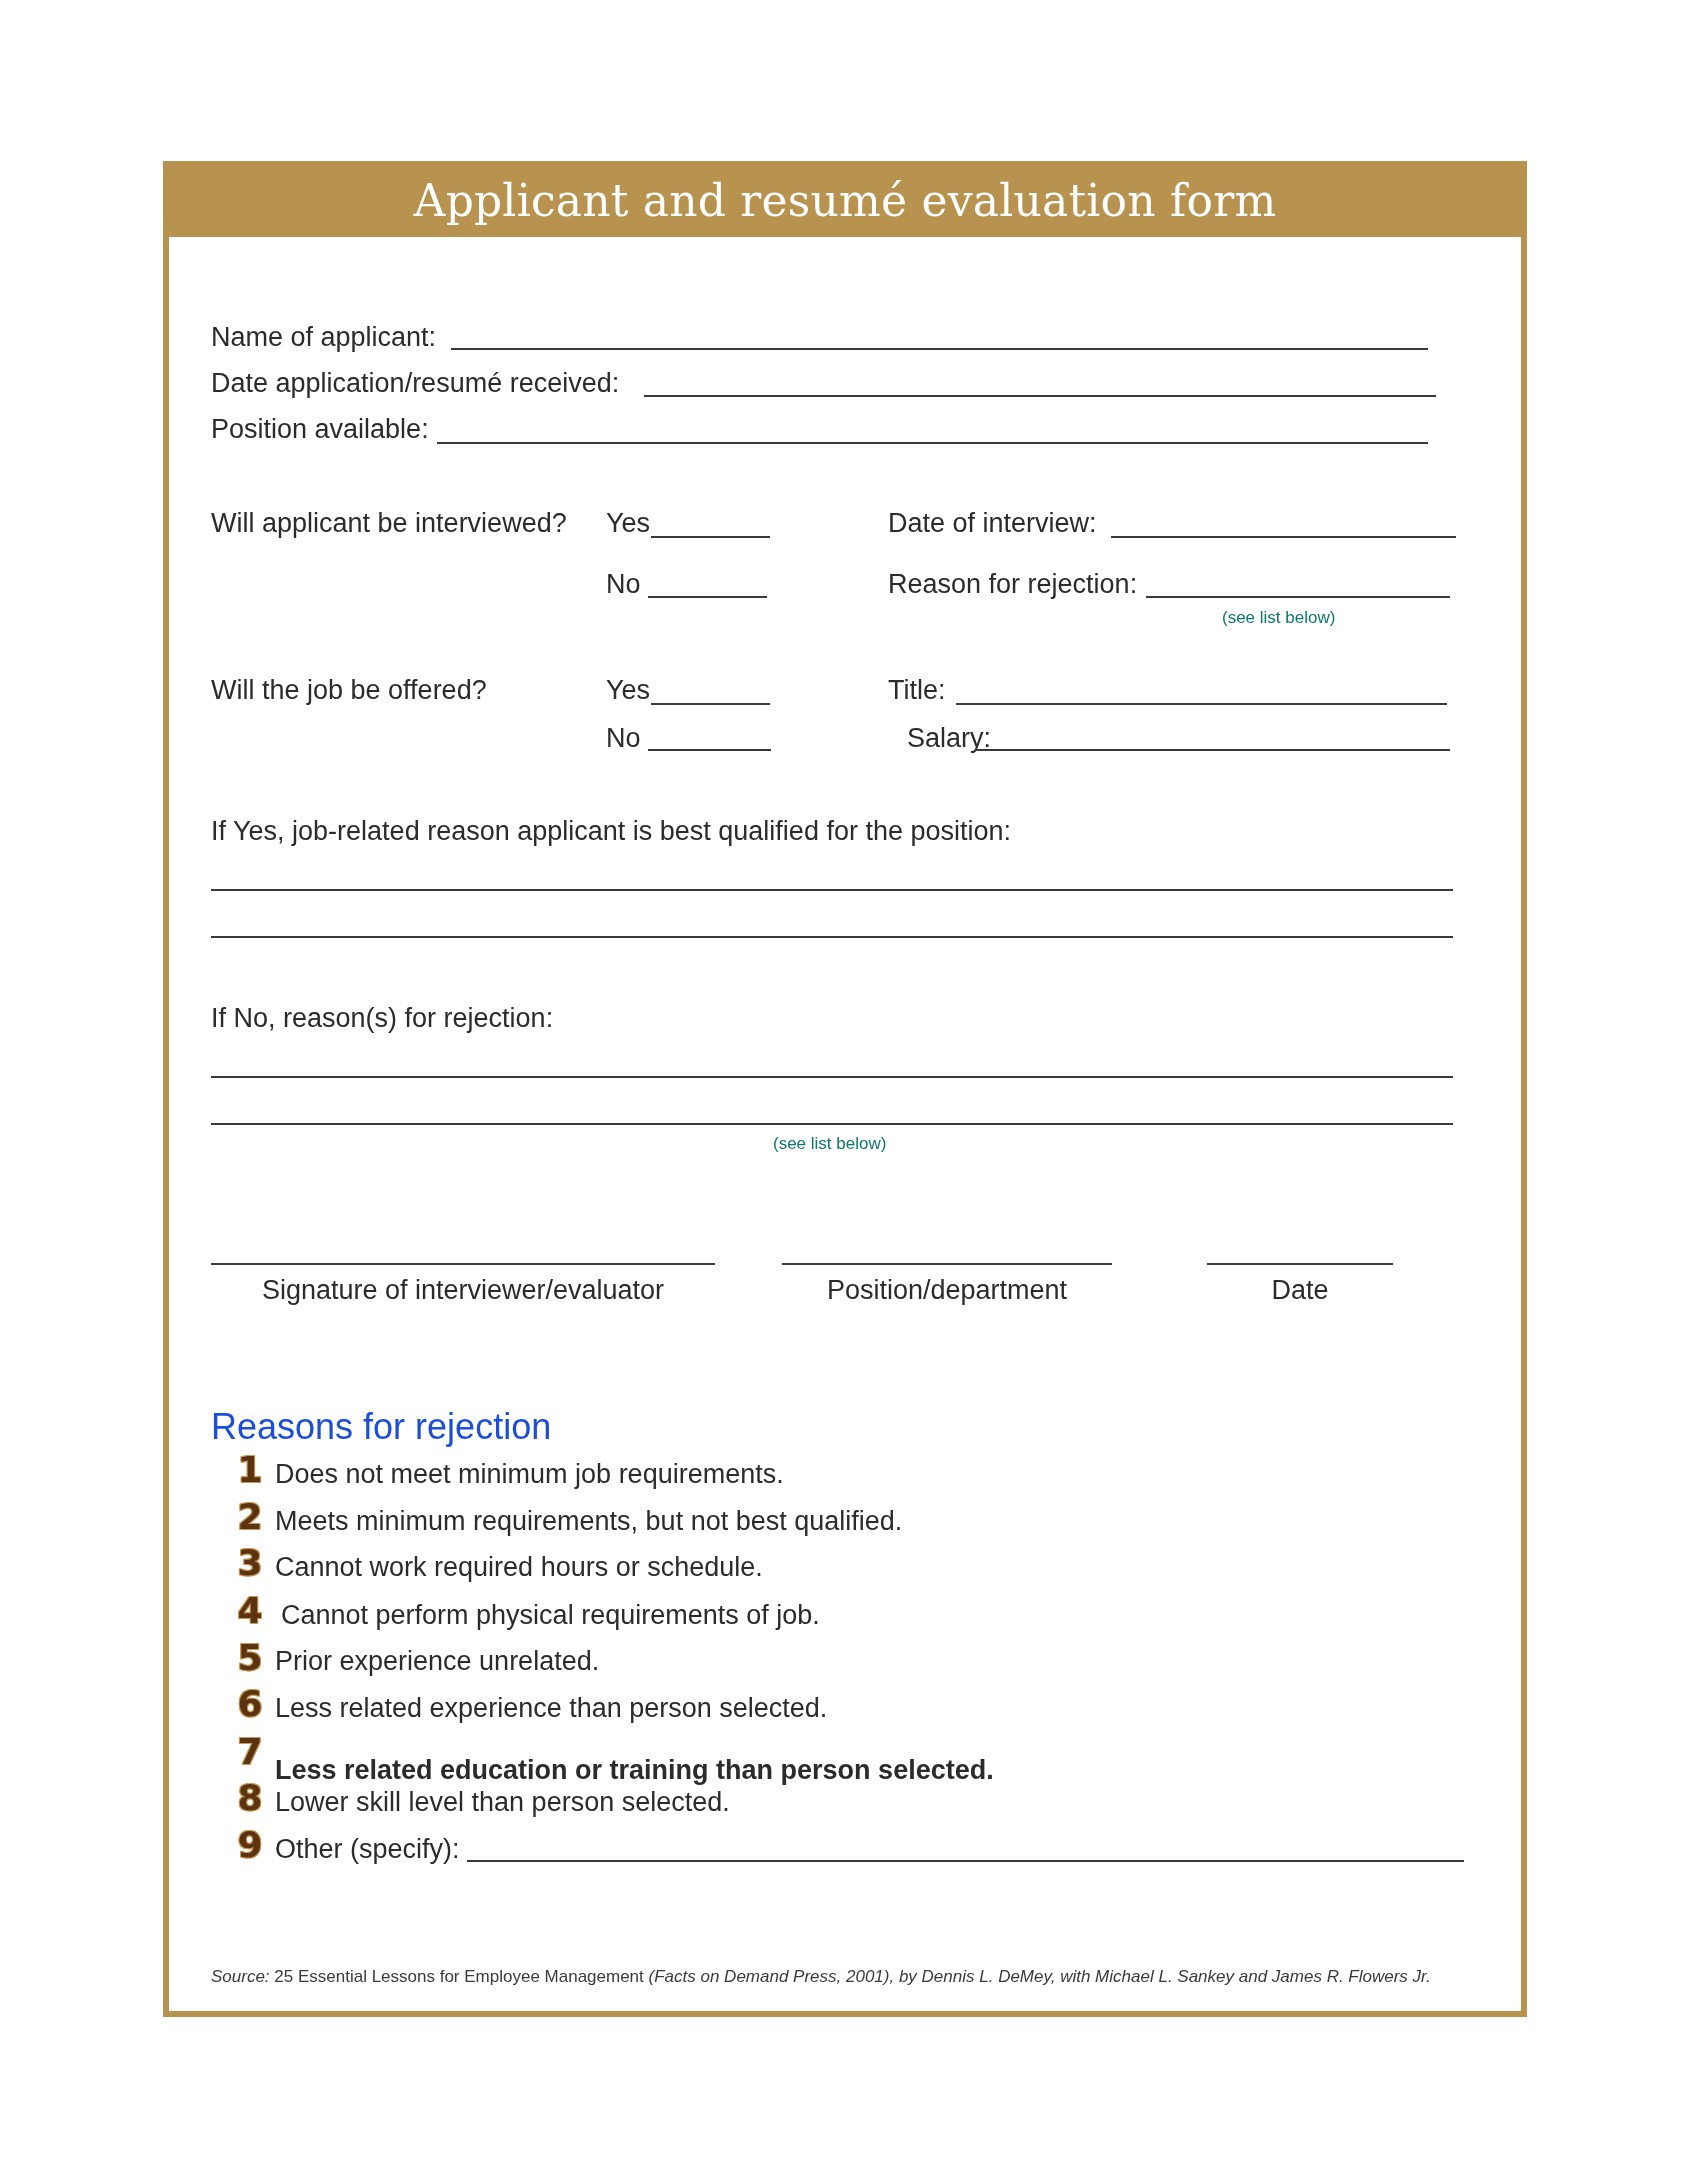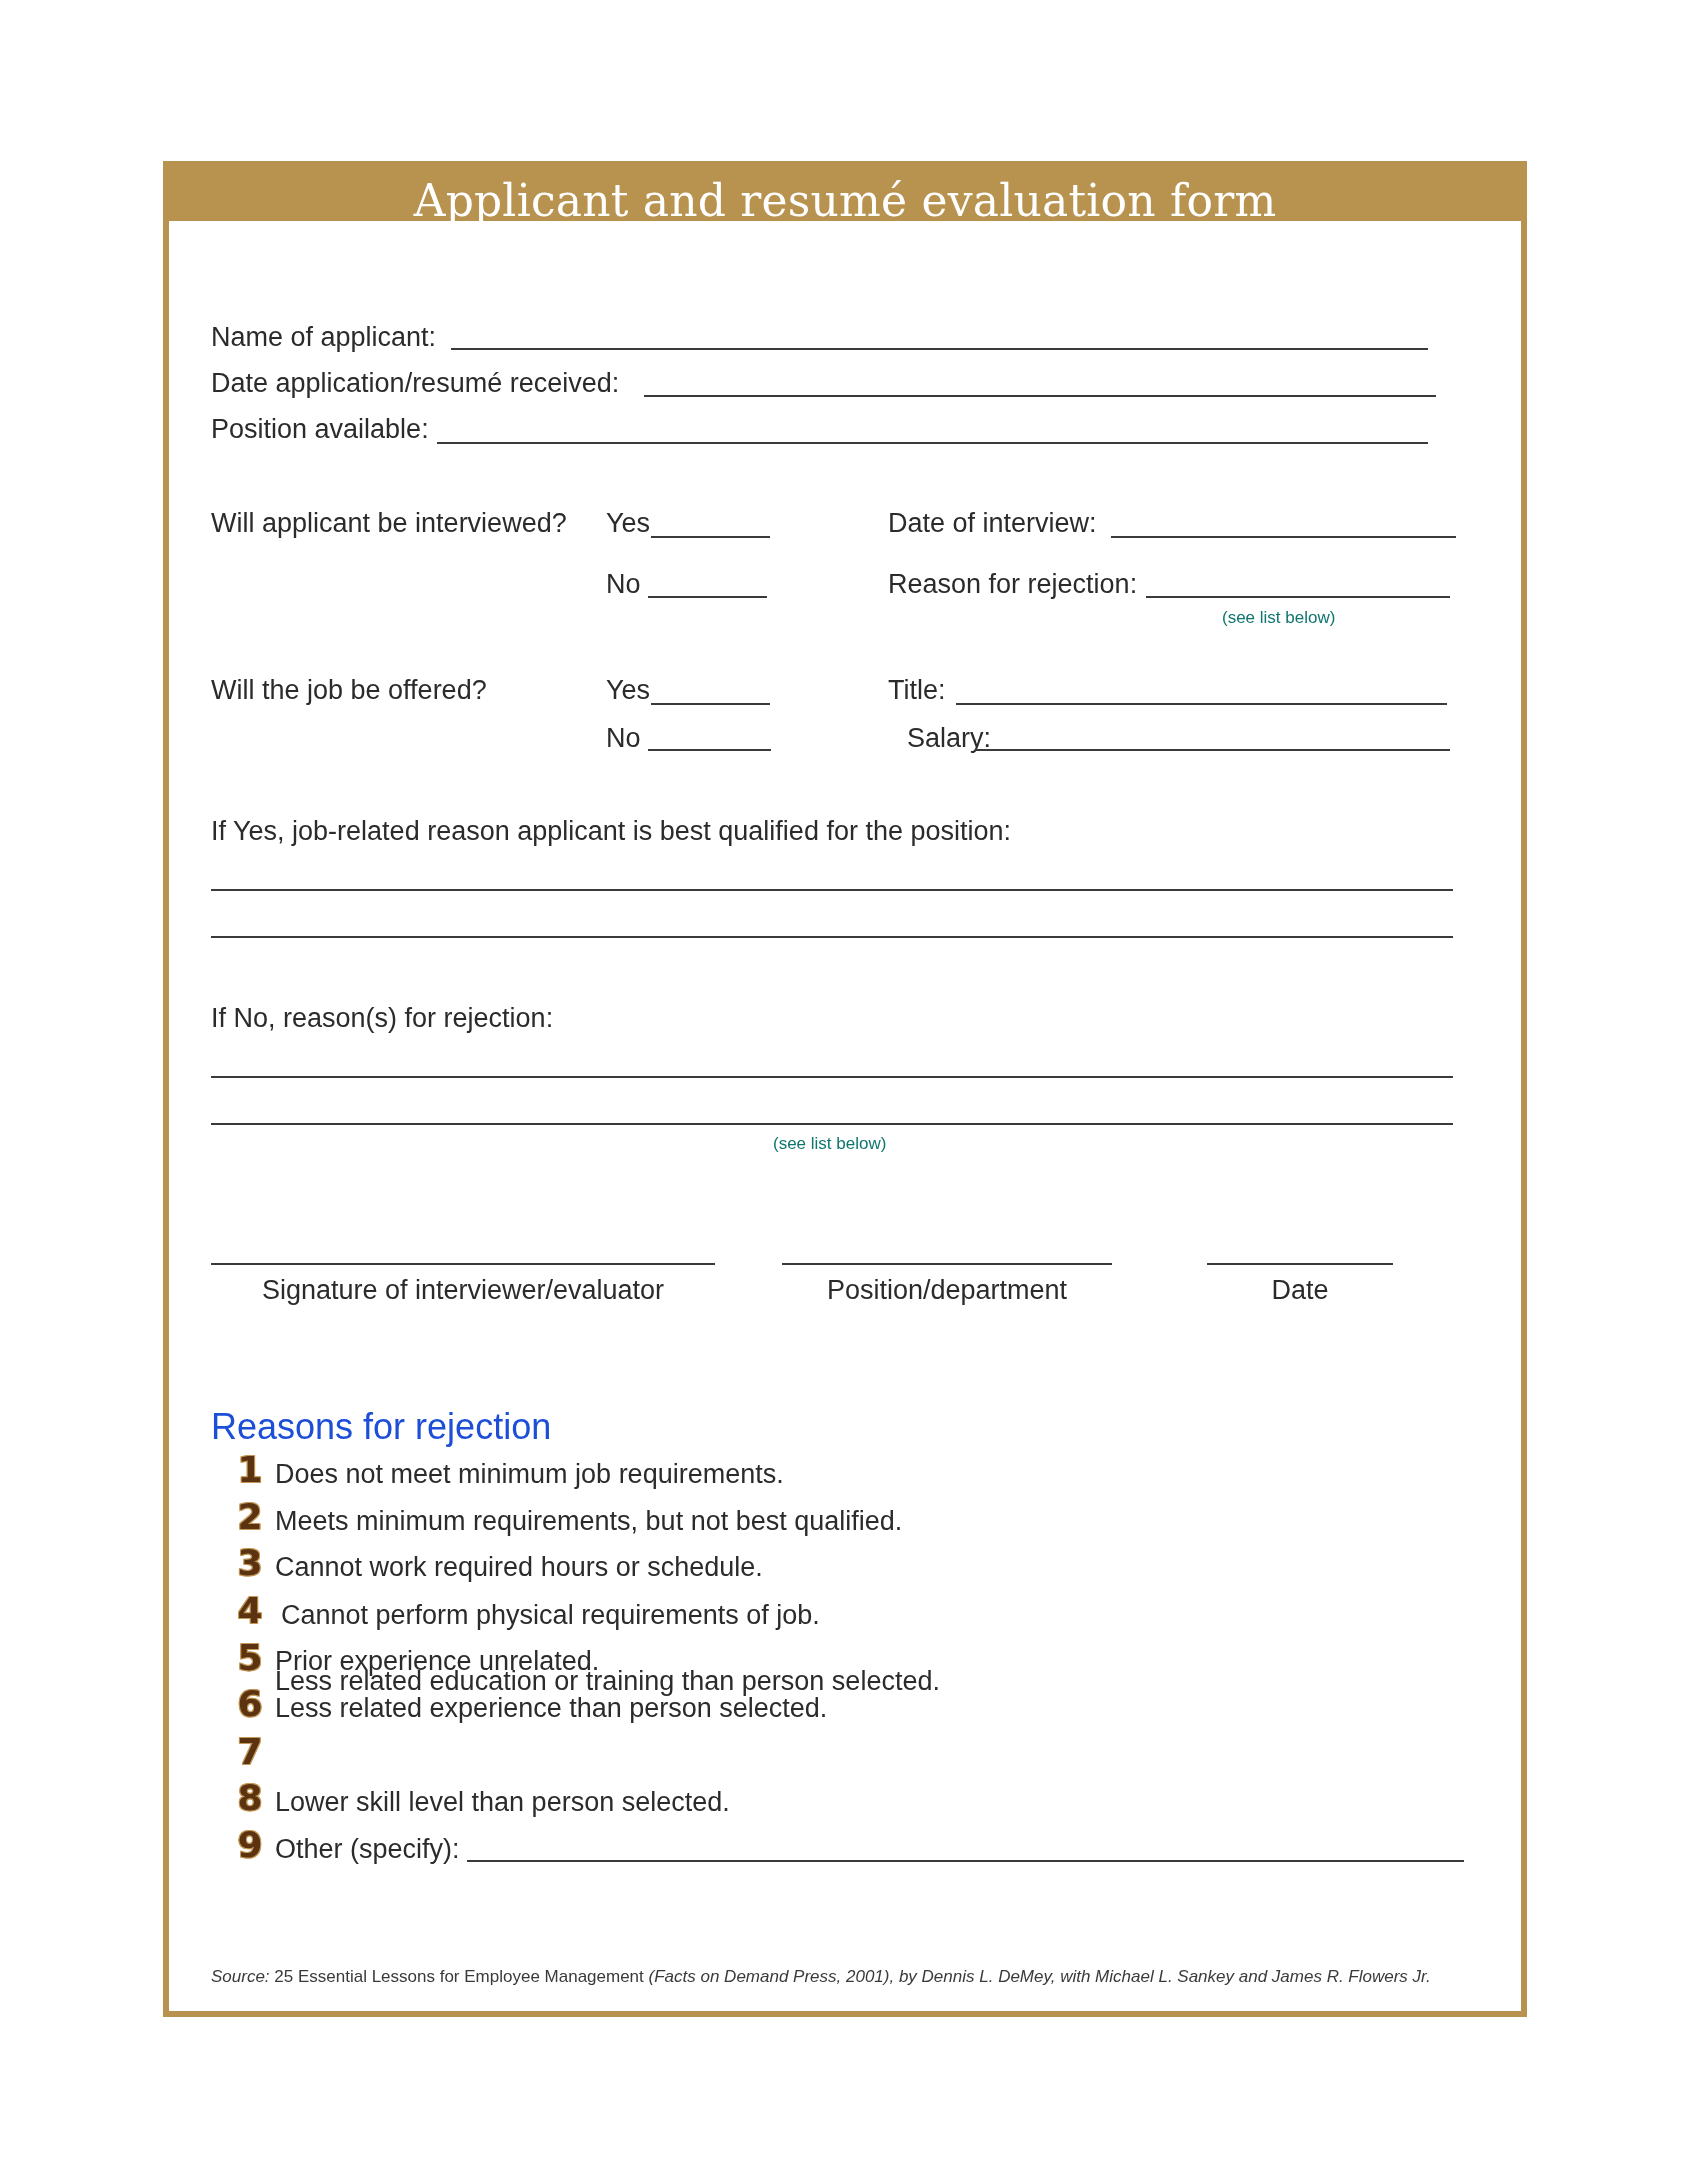--- a/index.html
+++ b/index.html
@@ -1,20 +1,20 @@
 <!DOCTYPE html>
 <html><head>
 <meta charset="utf-8">
 <style>
   html, body { margin: 0; padding: 0; background: #ffffff; }
   body { width: 1683px; height: 2178px; position: relative; overflow: hidden;
          font-family: "Liberation Sans", "DejaVu Sans", sans-serif; color: #2a2a2a; }
   .frame { position: absolute; left: 163px; top: 161px; width: 1364px; height: 1856px;
            border: 6px solid #b8924f; box-sizing: border-box; background: #fff; }
-  .header { position: absolute; left: 163px; top: 161px; width: 1364px; height: 60px;
+  .header { position: absolute; left: 163px; top: 161px; width: 1364px; height: 76px;
             background: #b8924f; }
   .title { position: absolute; left: 0; right: 0; top: 12px; text-align: center;
            color: #ffffff; font-family: "DejaVu Serif", "Liberation Serif", serif;
            font-size: 44px; line-height: 55px; letter-spacing: 0.2px; }
   .abs { position: absolute; white-space: nowrap; }
   .lbl { font-size: 27px; line-height: 32px; color: #2b2b2b; }
   .line { position: absolute; height: 0; border-top: 2px solid #3a3a3a; }
   .small { font-size: 17px; line-height: 20px; color: #0f766e; }
   .heading { font-size: 36px; line-height: 42px; color: #1d4ed8; }
   .num { position: absolute; width: 30px; text-align: center; font-family: "DejaVu Sans", sans-serif;
@@ -95,21 +95,21 @@
   <div class="num" style="left:235px; top:1591px;">4</div>
   <div class="abs lbl" style="left:281px; top:1599px;">Cannot perform physical requirements of job.</div>
 
   <div class="num" style="left:235px; top:1638px;">5</div>
   <div class="abs lbl" style="left:275px; top:1645px;">Prior experience unrelated.</div>
 
   <div class="num" style="left:235px; top:1684px;">6</div>
   <div class="abs lbl" style="left:275px; top:1692px;">Less related experience than person selected.</div>
 
   <div class="num" style="left:235px; top:1732px;">7</div>
-  <div class="abs lbl" style="left:275px; top:1665px;">Less related education or training than person selected.</div>
+  <div class="abs lbl" style="left:275px; top:1754px;font-weight:bold;">Less related education or training than person selected.</div>
 
   <div class="num" style="left:235px; top:1778px;">8</div>
   <div class="abs lbl" style="left:275px; top:1786px;">Lower skill level than person selected.</div>
 
   <div class="num" style="left:235px; top:1825px;">9</div>
   <div class="abs lbl" style="left:275px; top:1833px;">Other (specify):</div>
   <div class="line" style="left:467px; top:1860px; width:997px;"></div>
 </div>
 
 <div class="abs src" style="left:211px; top:1967px;">

